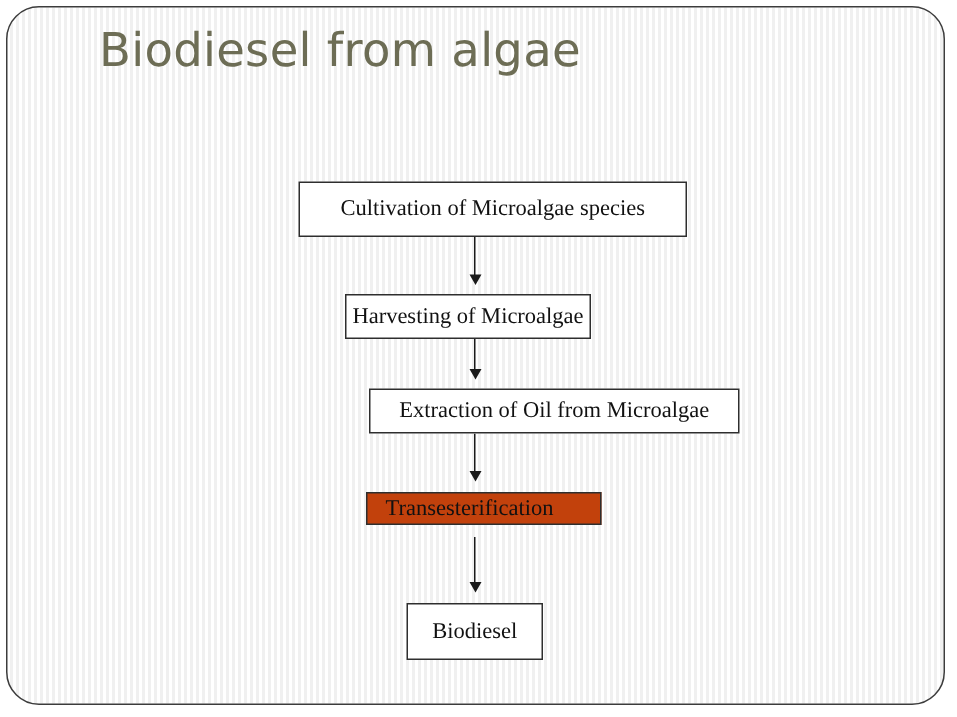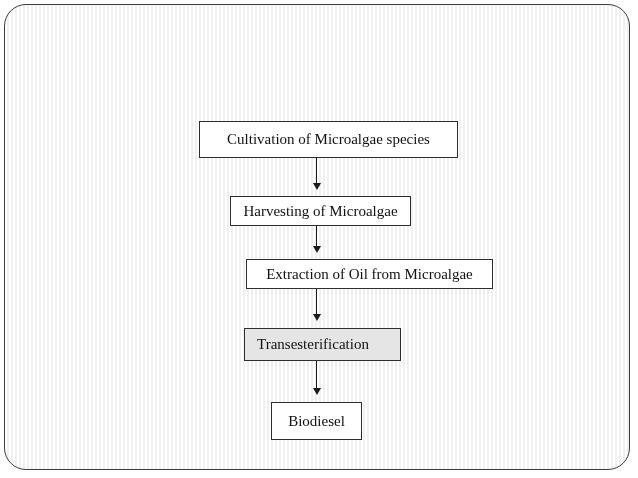--- a/index.html
+++ b/index.html
@@ -96,40 +96,41 @@
     border-top: 7px solid #1a1a1a;
   }
 </style>
 </head>
 <body>
 
 <div id="slide">
 
   <div id="slide-frame"></div>
 
+  <div id="slide-title">Biodiesel from algae</div>
 
   <div id="flowchart">
       <div class="connector" style="left: 316px; top: 153px; height: 26px; background: rgb(26, 26, 26);"></div>
       <div class="arrowhead" style="left: 312.5px; top: 178px; border-top-color: rgb(26, 26, 26);"></div>
       <div class="connector" style="left: 316px; top: 221px; height: 21px; background: rgb(26, 26, 26);"></div>
       <div class="arrowhead" style="left: 312.5px; top: 241px; border-top-color: rgb(26, 26, 26);"></div>
       <div class="connector" style="left: 316px; top: 284px; height: 26px; background: rgb(26, 26, 26);"></div>
       <div class="arrowhead" style="left: 312.5px; top: 309px; border-top-color: rgb(26, 26, 26);"></div>
       <div class="connector" style="left: 316px; top: 353px; height: 31px; background: rgb(26, 26, 26);"></div>
       <div class="arrowhead" style="left: 312.5px; top: 383px; border-top-color: rgb(26, 26, 26);"></div>
       <div class="flow-box" style="left: 199px; top: 116px; width: 259px; height: 37px; border-color: rgb(46, 46, 46); background: rgb(255, 255, 255);">
         <span>Cultivation of Microalgae species</span>
       </div>
-      <div class="flow-box" style="left: 230px; top: 191px; width: 181px; height: 30px; border-color: rgb(46, 46, 46); background: rgb(255, 255, 255);">
+      <div class="flow-box" style="left: 230px; top: 191px; width: 164px; height: 30px; border-color: rgb(46, 46, 46); background: rgb(255, 255, 255);">
         <span>Harvesting of Microalgae</span>
       </div>
       <div class="flow-box" style="left: 202px; top: 254px; width: 247px; height: 30px; border-color: rgb(46, 46, 46); background: rgb(255, 255, 255); margin-left: 44px;">
         <span>Extraction of Oil from Microalgae</span>
       </div>
-      <div class="flow-box align-left" style="left: 244px; top: 323px; width: 157px; height: 33px; border-color: rgb(46, 46, 46); background: #e5e5e5;">
+      <div class="flow-box align-left" style="left: 244px; top: 323px; width: 157px; height: 22px; border-color: rgb(46, 46, 46); background: #c2410c;">
         <span>Transesterification</span>
       </div>
       <div class="flow-box" style="left: 271px; top: 397px; width: 91px; height: 38px; border-color: rgb(46, 46, 46); background: rgb(255, 255, 255);">
         <span>Biodiesel</span>
       </div>
     </div>
 
 </div>
 
 </body></html>

